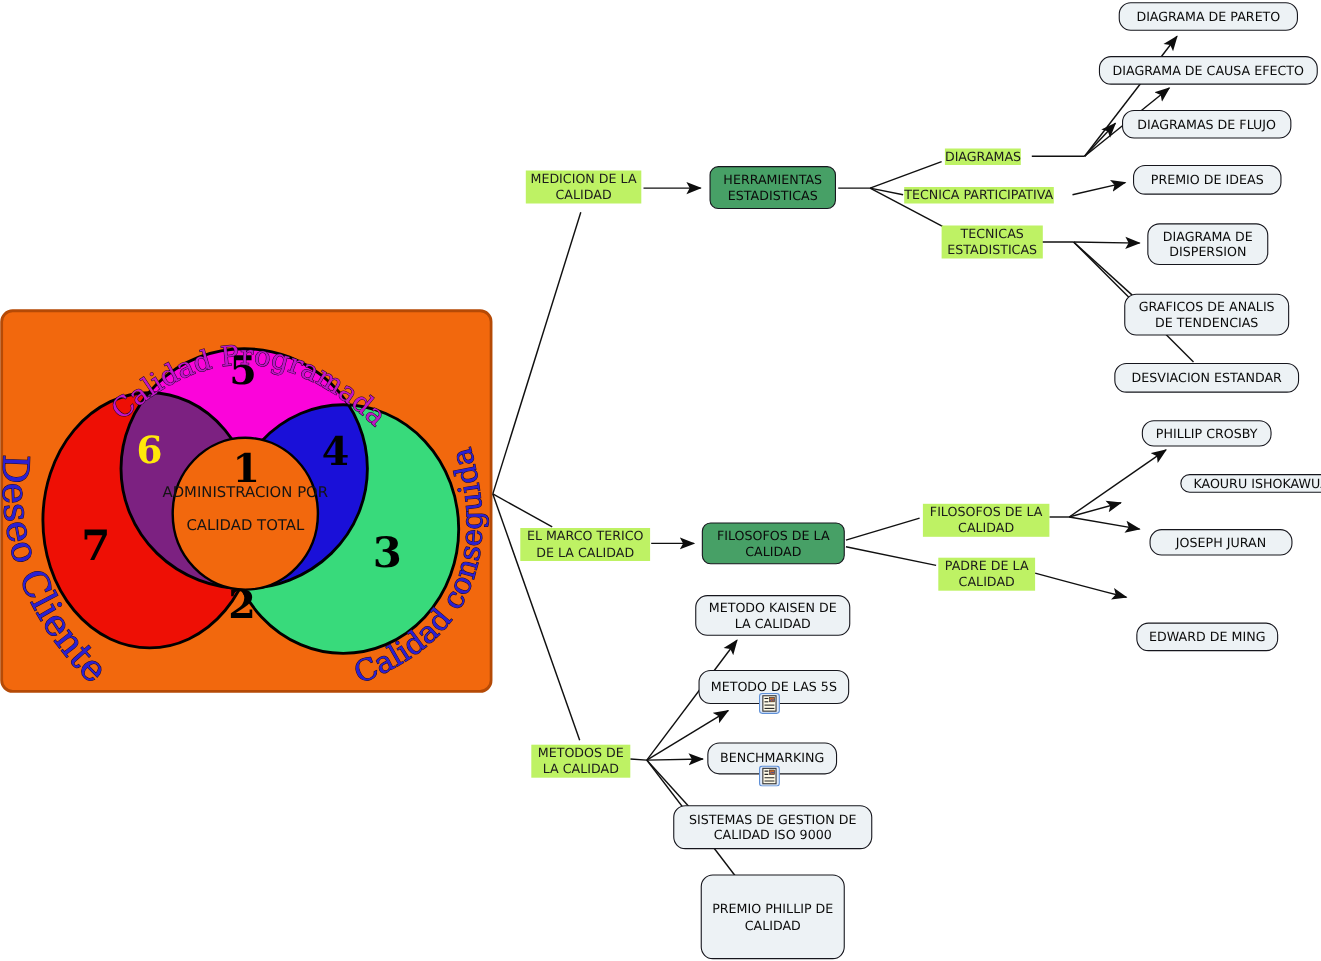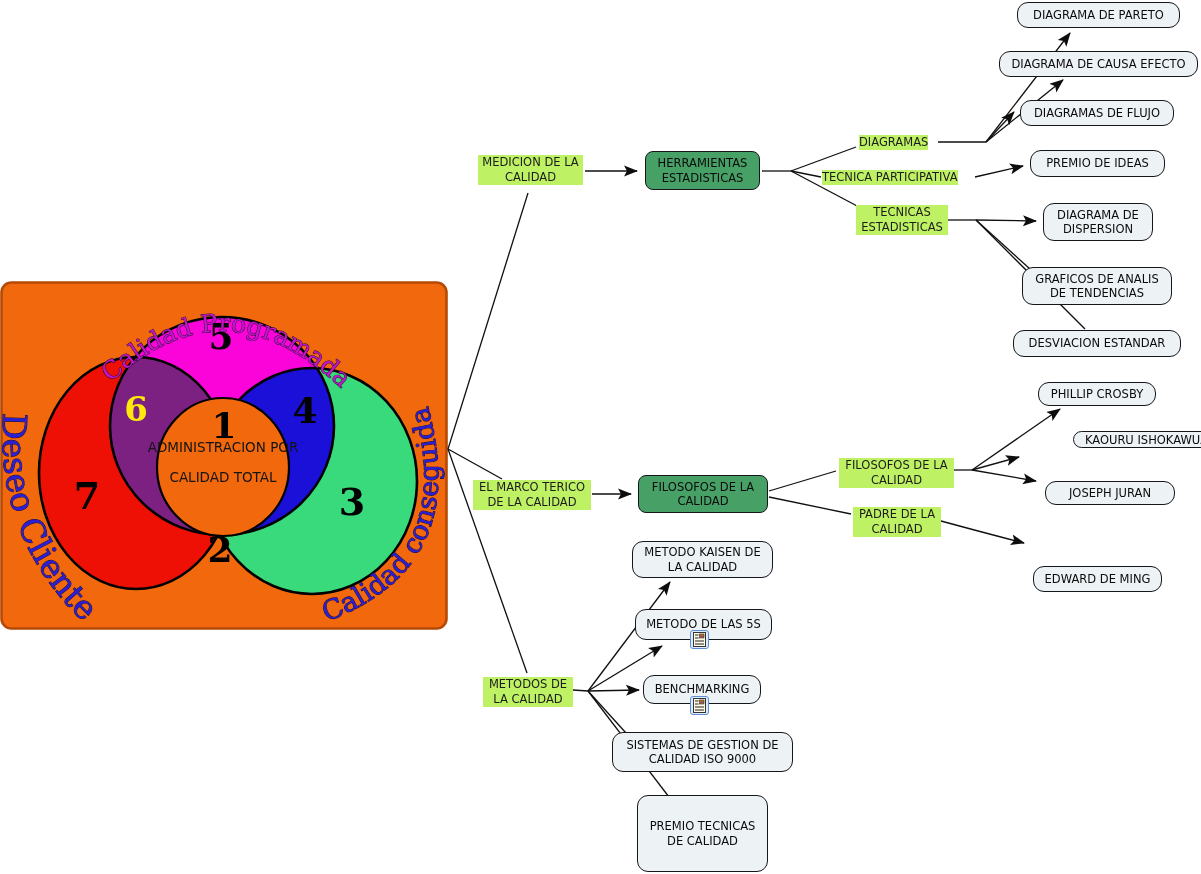--- a/index.html
+++ b/index.html
@@ -155,21 +155,21 @@
 
   <div class="node" style="left:1038px;top:382px;width:118px;height:24px;">PHILLIP CROSBY</div>
   <div class="node" style="left:1073px;top:431px;width:147px;height:17px;">KAOURU ISHOKAWUA</div>
   <div class="node" style="left:1045px;top:481px;width:130px;height:24px;">JOSEPH JURAN</div>
   <div class="node" style="left:1033px;top:530px;width:129px;height:26px;margin-top:36px;">EDWARD DE MING</div>
 
   <div class="node" style="left:632px;top:541px;width:141px;height:37px;">METODO KAISEN DE LA CALIDAD</div>
   <div class="node" style="left:635px;top:609px;width:137px;height:31px;">METODO DE LAS 5S</div>
   <div class="node" style="left:643px;top:675px;width:118px;height:29px;">BENCHMARKING</div>
   <div class="node" style="left:612px;top:732px;width:181px;height:40px;">SISTEMAS DE GESTION DE CALIDAD ISO 9000</div>
-  <div class="node" style="left:637px;top:795px;width:131px;height:77px;">PREMIO TECNICAS DE CALIDAD</div>
+  <div class="node" style="left:637px;top:795px;width:131px;height:77px;">PREMIO PHILLIP DE CALIDAD</div>
 
   <svg class="res-icon" style="left:690px;top:630px;" viewBox="0 0 19 19">
     <rect x="0.5" y="0.5" width="18" height="18" rx="2.5" fill="#dfeafa" stroke="#5e8fd6"></rect>
     <rect x="3.5" y="2.5" width="12" height="14" fill="#fffbe8" stroke="#333"></rect>
     <rect x="9.5" y="4" width="4.5" height="4" fill="#c96a2a" stroke="#333" stroke-width="0.6"></rect>
     <path d="M10,7.5 l1.5,-1.6 l1.3,1 l1.2,-1.4" stroke="#2a4fae" stroke-width="0.8" fill="none"></path>
     <line x1="5" y1="5" x2="8.5" y2="5" stroke="#222" stroke-width="1"></line>
     <line x1="5" y1="8" x2="8.5" y2="8" stroke="#222" stroke-width="1"></line>
     <line x1="5" y1="11" x2="14" y2="11" stroke="#222" stroke-width="1"></line>
     <line x1="5" y1="14" x2="14" y2="14" stroke="#222" stroke-width="1"></line>

